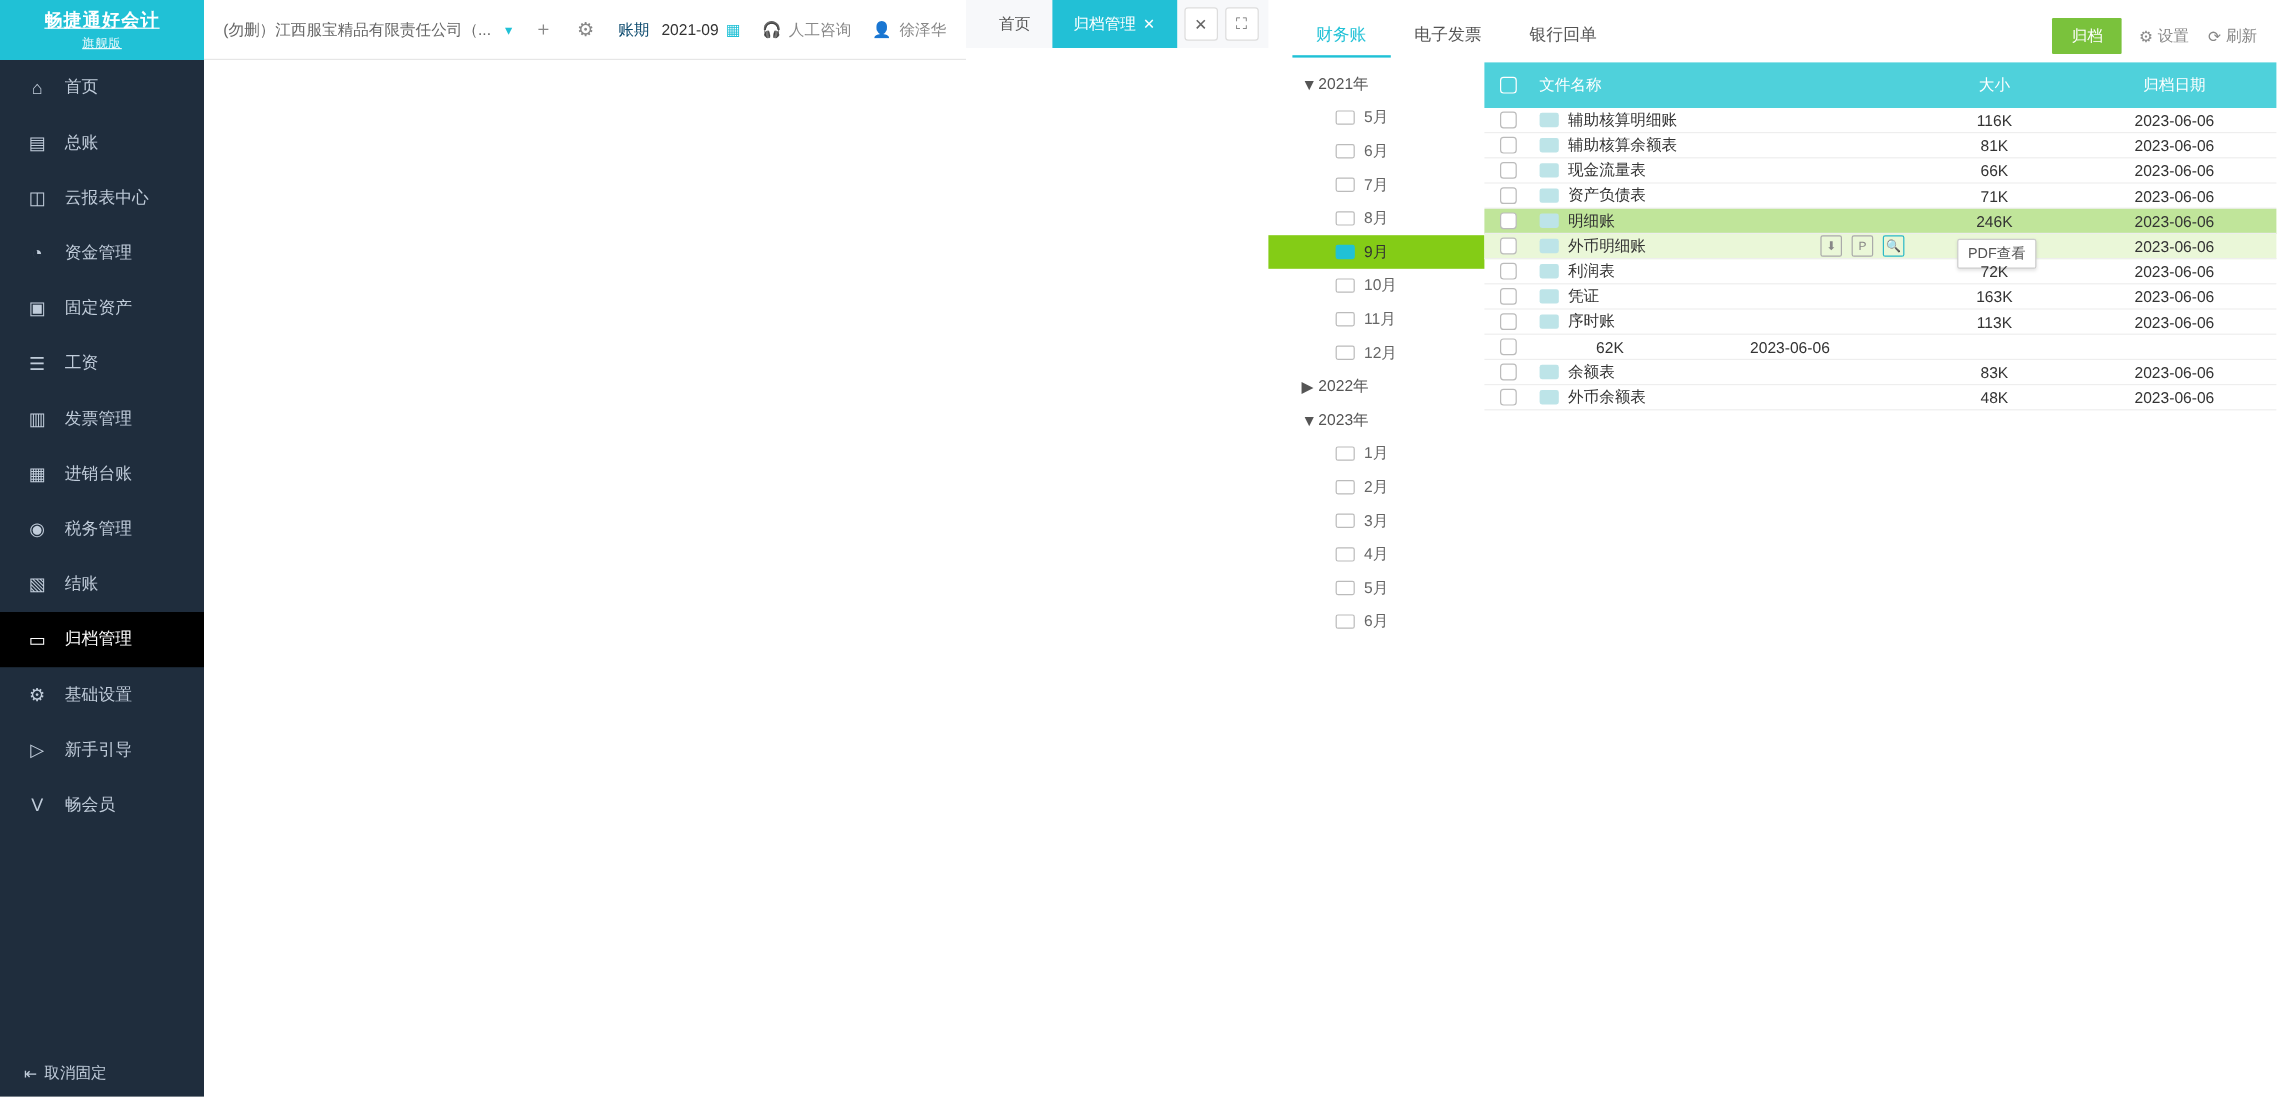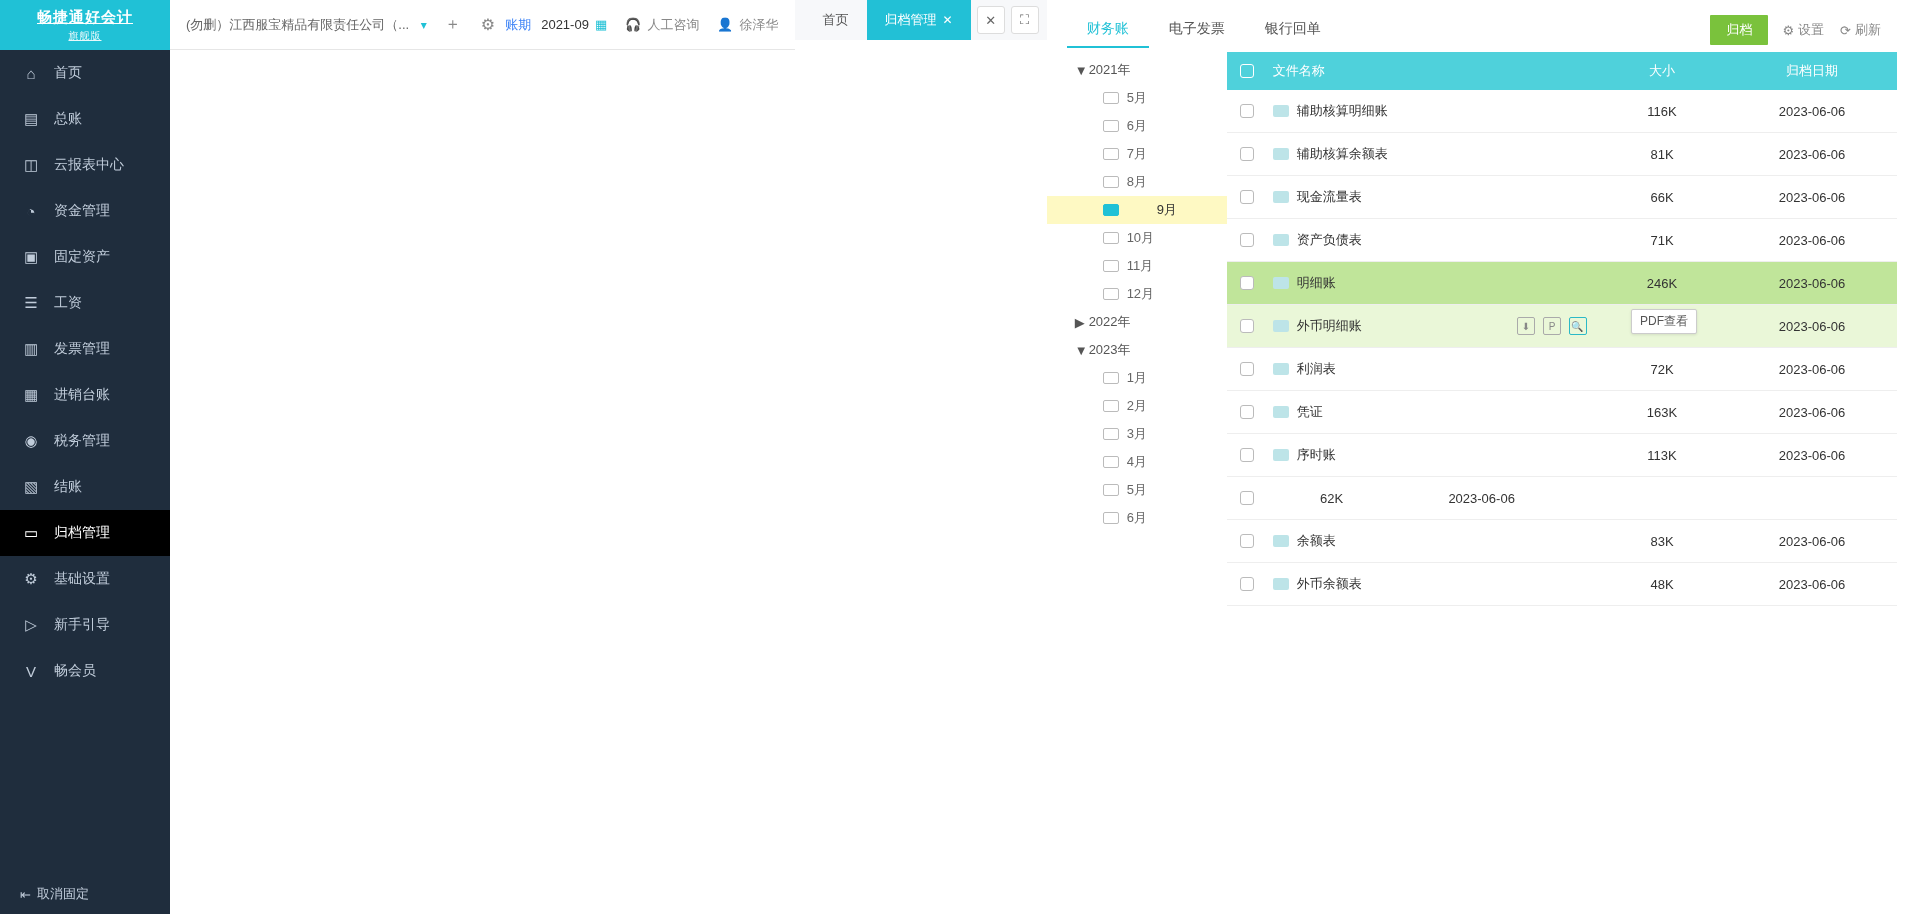--- a/index.html
+++ b/index.html
@@ -16,21 +16,21 @@
 .nav-item .icon { width: 18px; height: 18px; margin-right: 14px; display: inline-flex; align-items: center; justify-content: center; font-size: 15px; }
 .sidebar-footer { height: 40px; display: flex; align-items: center; padding: 0 20px; color: #c0ccda; font-size: 13px; cursor: pointer; }
 .sidebar-footer .icon { margin-right: 6px; }
 
 
 .right { flex: 1; display: flex; flex-direction: row; }
 .header { height: 50px; border-bottom: 1px solid #e6e6e6; display: flex; align-items: center; padding: 0 16px; color: #555; }
 .header .org { color: #666; cursor: pointer; }
 .header .chev { color: #20c1d6; margin: 0 8px; font-size: 12px; }
 .header .plus, .header .gear { margin: 0 10px; color: #888; cursor: pointer; font-size: 16px; }
-.header .label { color: #3b82f6; }
+.header .label { margin-left: 10px; color: #0c4a6e; }
 .header .period { margin-left: 10px; color: #333; }
 .header .cal { color: #20c1d6; margin-left: 6px; }
 .header .spacer { flex: 1; }
 .header .support, .header .user { display: flex; align-items: center; color: #888; margin-left: 18px; cursor: pointer; }
 .header .support .icon, .header .user .icon { margin-right: 6px; }
 
 
 .tabs { height: 40px; background: #f7f8fa; display: flex; align-items: stretch; padding-left: 10px; position: relative; }
 .tab { padding: 0 18px; display: flex; align-items: center; font-size: 13px; color: #555; cursor: pointer; }
 .tab.active { background: #22c0d6; color: #fff; }
@@ -49,31 +49,31 @@
 .link-action .icon { margin-right: 4px; }
 
 .body-row { flex: 1; display: flex; margin-top: 4px; }
 
 
 .tree { width: 180px; padding: 4px 0 0 28px; font-size: 13px; color: #555; user-select: none; }
 .tree-year { display: flex; align-items: center; height: 28px; cursor: pointer; }
 .tree-year .caret { width: 14px; display: inline-block; color: #555; }
 .tree-month { display: flex; align-items: center; height: 28px; padding-left: 28px; cursor: pointer; color: #666; }
 .tree-month .folder { width: 16px; height: 12px; margin-right: 8px; display: inline-block; border: 1px solid #bbb; border-radius: 2px; position: relative; }
-.tree-month.active { background: #fef9c3; color: #333; margin-left: -28px; padding-left: 56px; gap: 30px; }
+.tree-month.active { background: #84cc16; color: #333; margin-left: -28px; padding-left: 56px; }
 .tree-month.active .folder { border-color: #20c1d6; background: #20c1d6; }
 
 
 .table-wrap { flex: 1; display: flex; flex-direction: column; }
 .thead { display: flex; background: #4fd1db; color: #fff; height: 38px; align-items: center; }
 .col-check { width: 40px; display: flex; justify-content: center; }
 .col-name { flex: 1; padding-left: 6px; display: flex; align-items: center; }
 .col-size { width: 130px; text-align: center; }
 .col-date { width: 170px; text-align: center; }
-.trow { display: flex; height: 43px; align-items: center; border-bottom: 1px solid #eee; position: relative; }
+.trow { display: flex; height: 21px; align-items: center; border-bottom: 1px solid #eee; position: relative; }
 .trow .folder-ico { width: 16px; height: 12px; margin-right: 8px; display: inline-block; background: #bde4e8; border-radius: 2px; }
 .trow.selected { background: #c0e59a; }
 .trow.hover { background: #eaf7d8; }
 .trow .row-actions { position: absolute; right: 310px; display: flex; gap: 8px; }
 .row-actions .act { width: 18px; height: 18px; border: 1px solid #aaa; border-radius: 2px; display: flex; align-items: center; justify-content: center; font-size: 10px; color: #888; cursor: pointer; }
 .row-actions .act.view { border-color: #2bb9c7; color: #2bb9c7; }
 .tooltip { position: absolute; right: 200px; top: 4px; background: #fff; border: 1px solid #ccc; padding: 3px 8px; font-size: 12px; color: #555; border-radius: 2px; box-shadow: 0 1px 3px rgba(0,0,0,.1); }
 .chk { width: 14px; height: 14px; border: 1px solid #bbb; border-radius: 3px; display: inline-block; background: #fff; }
 .thead .chk { border-color: #fff; background: transparent; }
 

